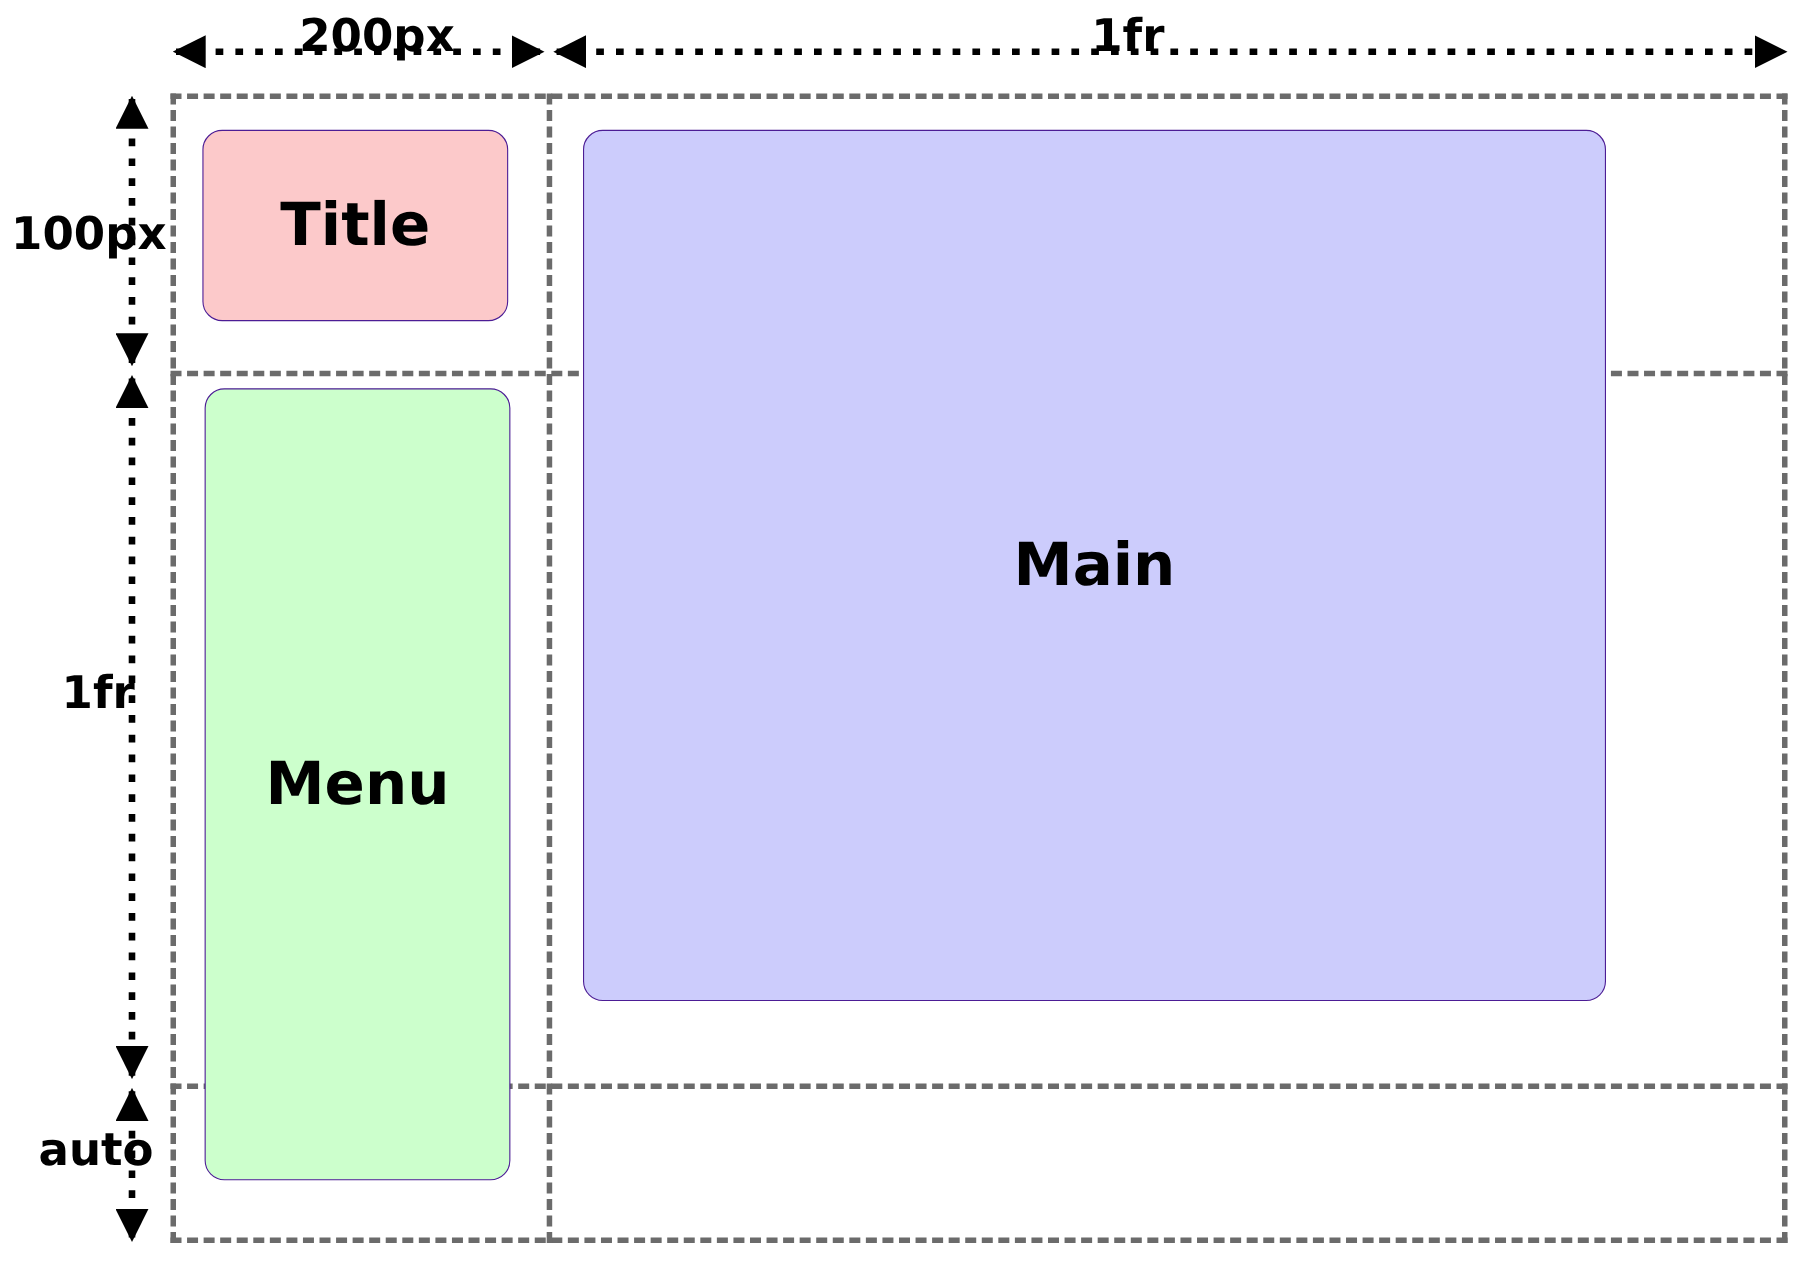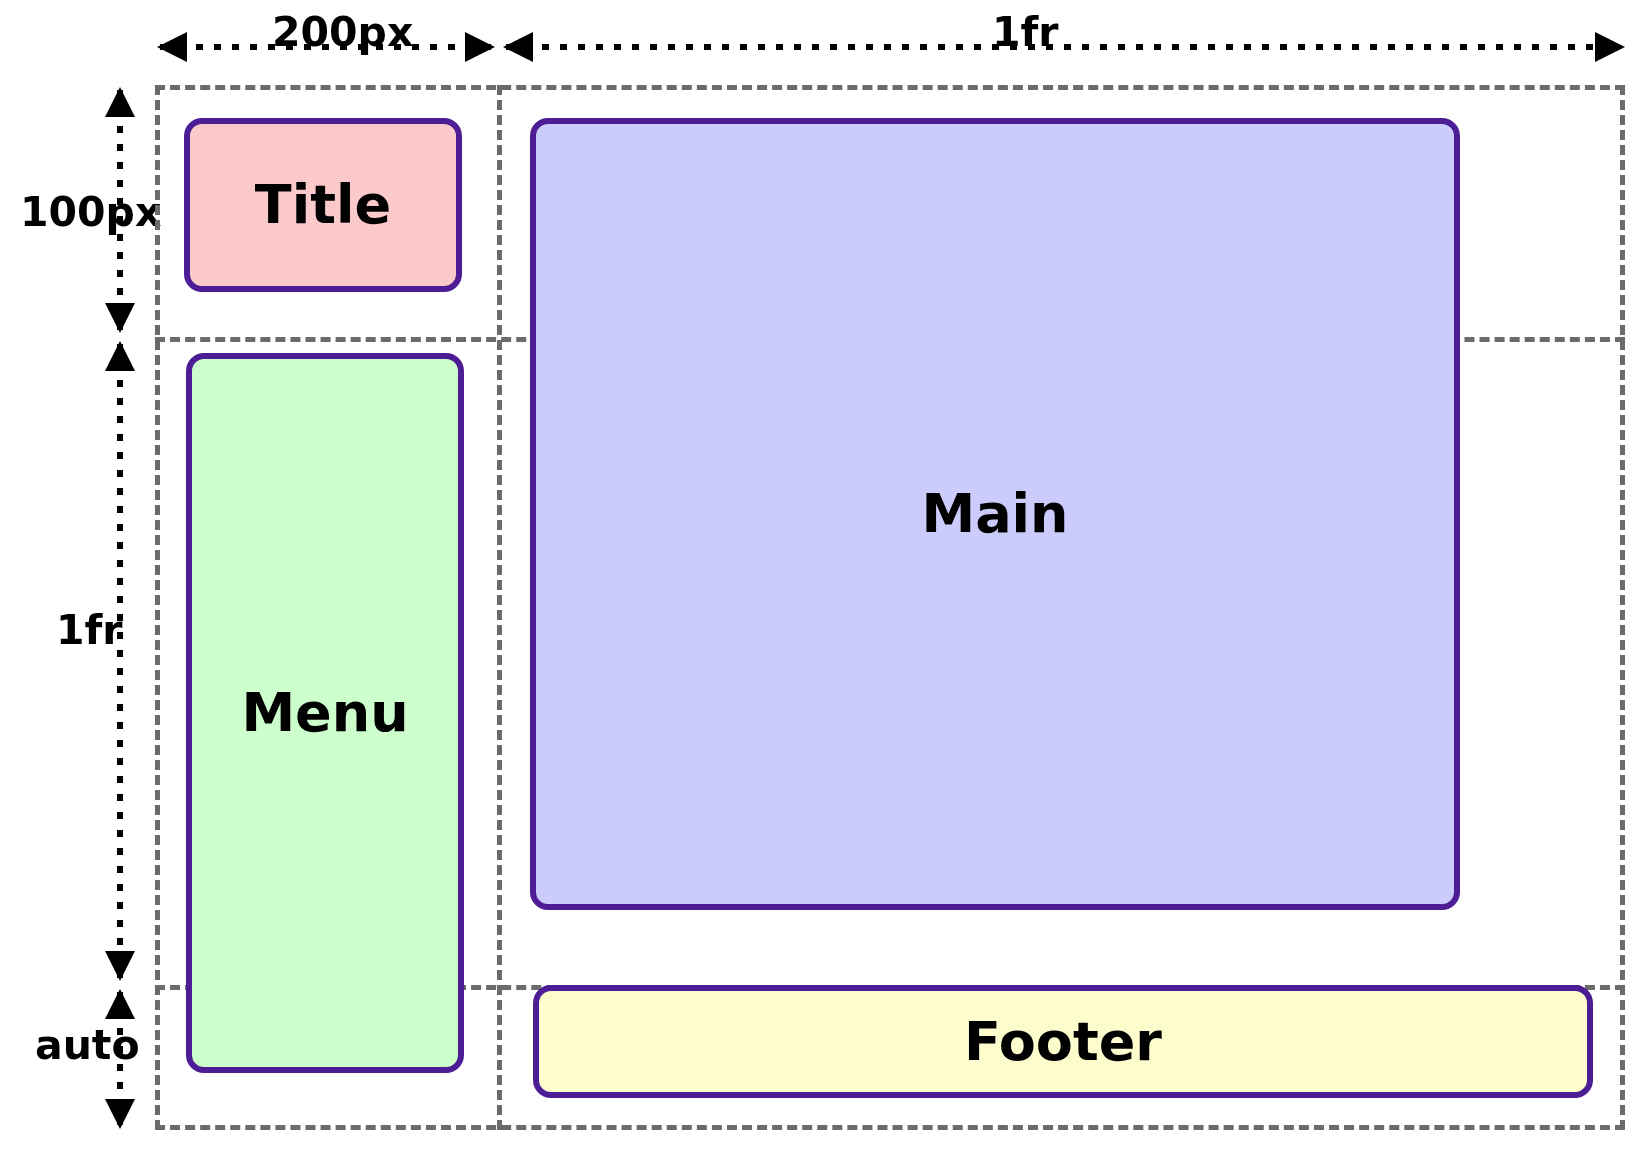--- a/index.html
+++ b/index.html
@@ -53,21 +53,21 @@
     left: 155px;
     width: 1470px;
     height: 0;
     border-top: 5px dashed #6b6b6b;
   }
 
   
   .area {
     position: absolute;
     box-sizing: border-box;
-    border: 6px solid #4c1d95;
+    border: 1px solid #4c1d95;
     border-radius: 18px;
     display: flex;
     align-items: center;
     justify-content: center;
   }
   .area-label {
     font-family: "DejaVu Sans", "Liberation Sans", sans-serif;
     font-size: 54px;
     font-weight: 700;
     color: #000000;
@@ -111,38 +111,35 @@
 
     <line x1="120" y1="90" x2="120" y2="330" stroke="#000000" stroke-width="6" stroke-dasharray="7 11" stroke-linecap="butt" marker-start="url(#arrowStart)" marker-end="url(#arrowEnd)"></line>
 
     <line x1="120" y1="344" x2="120" y2="978" stroke="#000000" stroke-width="6" stroke-dasharray="7 11" stroke-linecap="butt" marker-start="url(#arrowStart)" marker-end="url(#arrowEnd)"></line>
 
     <line x1="120" y1="992" x2="120" y2="1126" stroke="#000000" stroke-width="6" stroke-dasharray="7 11" stroke-linecap="butt" marker-start="url(#arrowStart)" marker-end="url(#arrowEnd)"></line>
   </svg>
 
   <div class="dim-label" style="left:272px; top:12px;">200px</div>
   <div class="dim-label" style="left:992px; top:12px;">1fr</div>
-  <div class="dim-label" style="left:20px; top:192px;">100px</div>
+  <div class="dim-label" style="left:10px; top:192px;">100px</div>
   <div class="dim-label" style="left:56px; top:610px;">1fr</div>
   <div class="dim-label" style="left:35px; top:1025px;">auto</div>
 
   <div class="grid-outline"></div>
   <div class="grid-line-v" style="left:497px;"></div>
   <div class="grid-line-h" style="top:337px;"></div>
   <div class="grid-line-h" style="top:985px;"></div>
 
   <div class="area" id="area-title" style="background:#fcc9ca;">
     <span class="area-label">Title</span>
   </div>
 
   <div class="area" id="area-menu" style="background:#ccffcc;">
     <span class="area-label">Menu</span>
   </div>
 
   <div class="area" id="area-main" style="background:#ccccfc;">
     <span class="area-label">Main</span>
   </div>
 
-  <div class="area" id="area-footer" style="background:#fcfccc;">
-    <span class="area-label">Footer</span>
-  </div>
 
 </div>
 
 </body></html>

